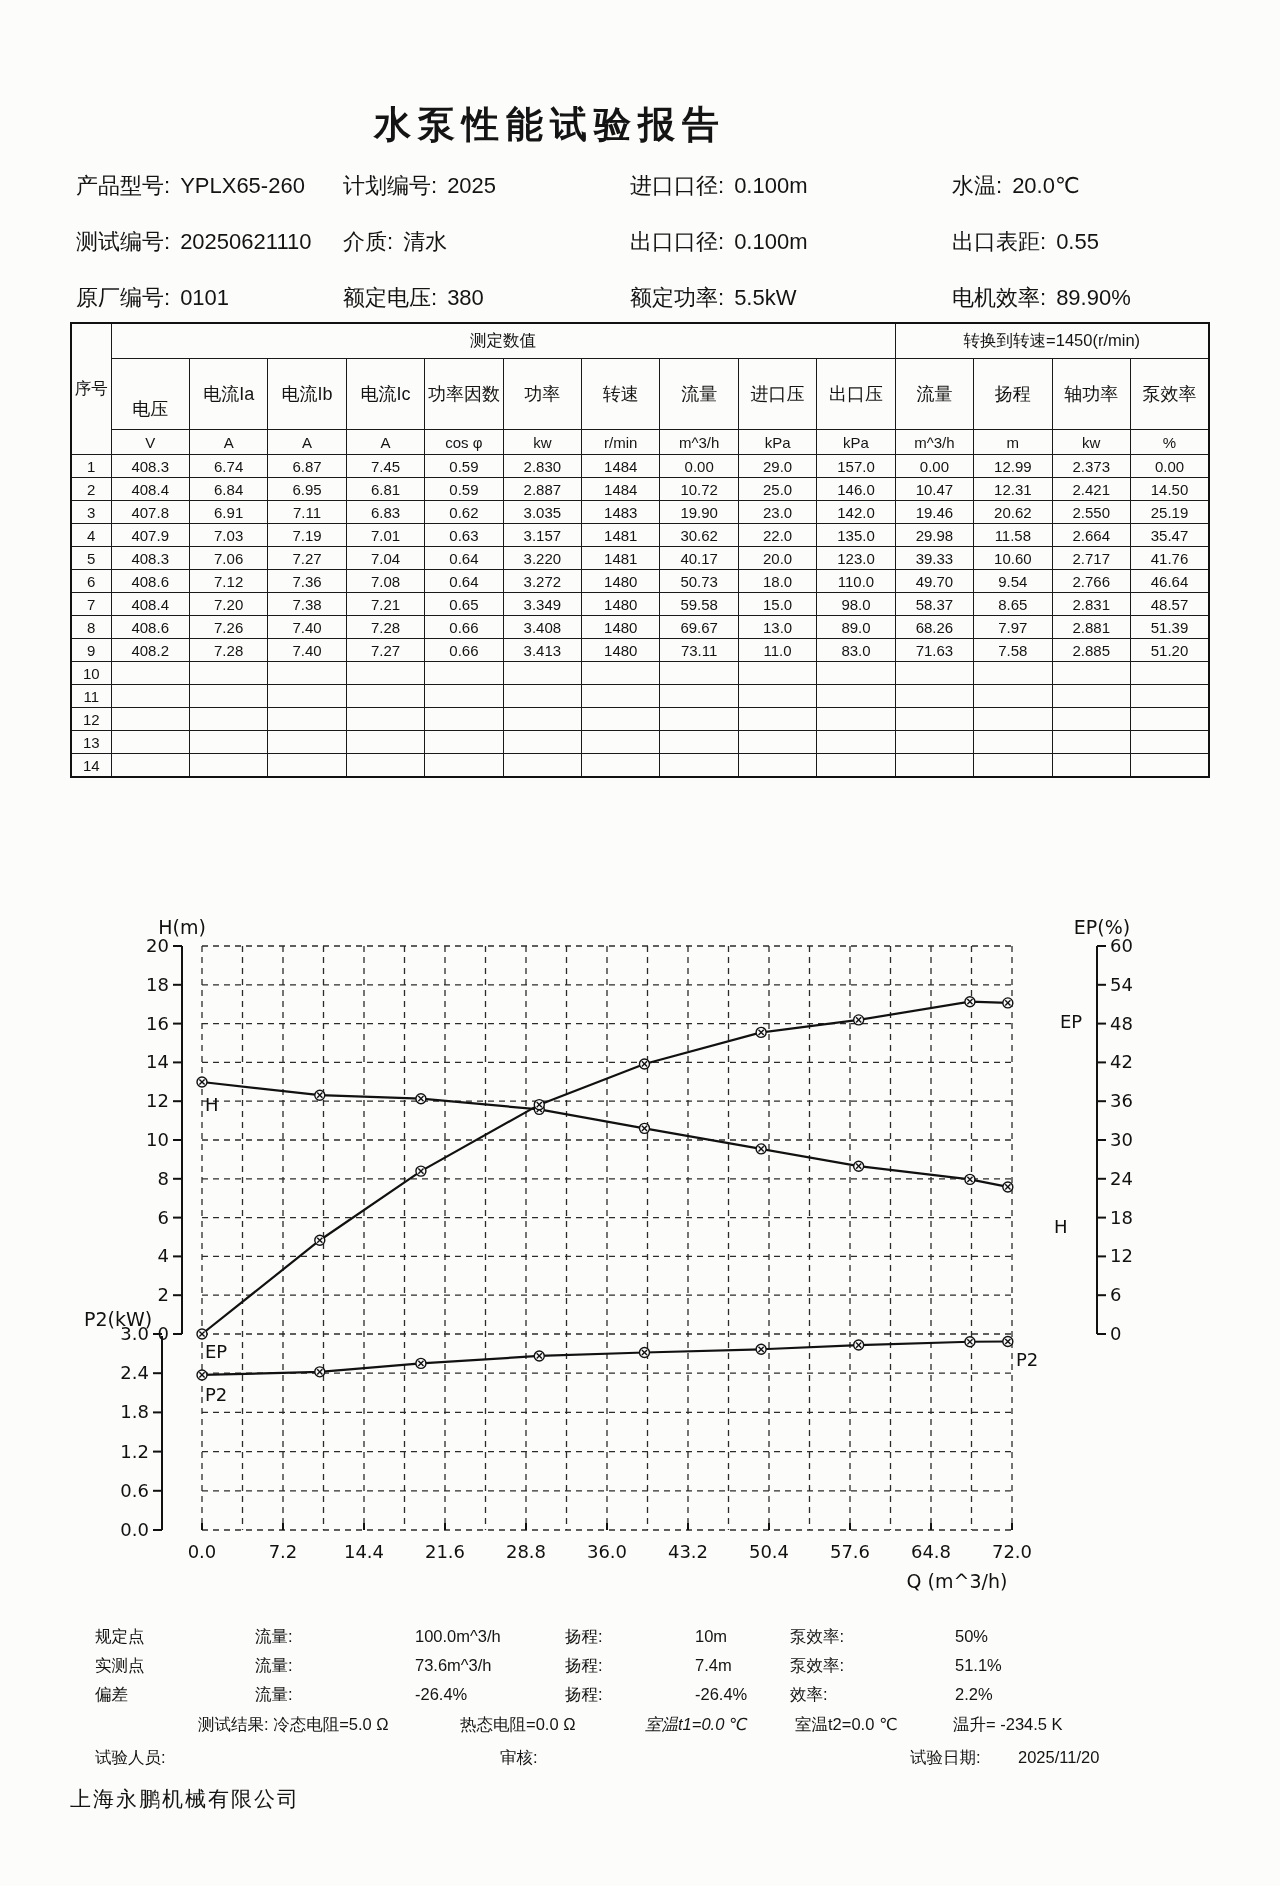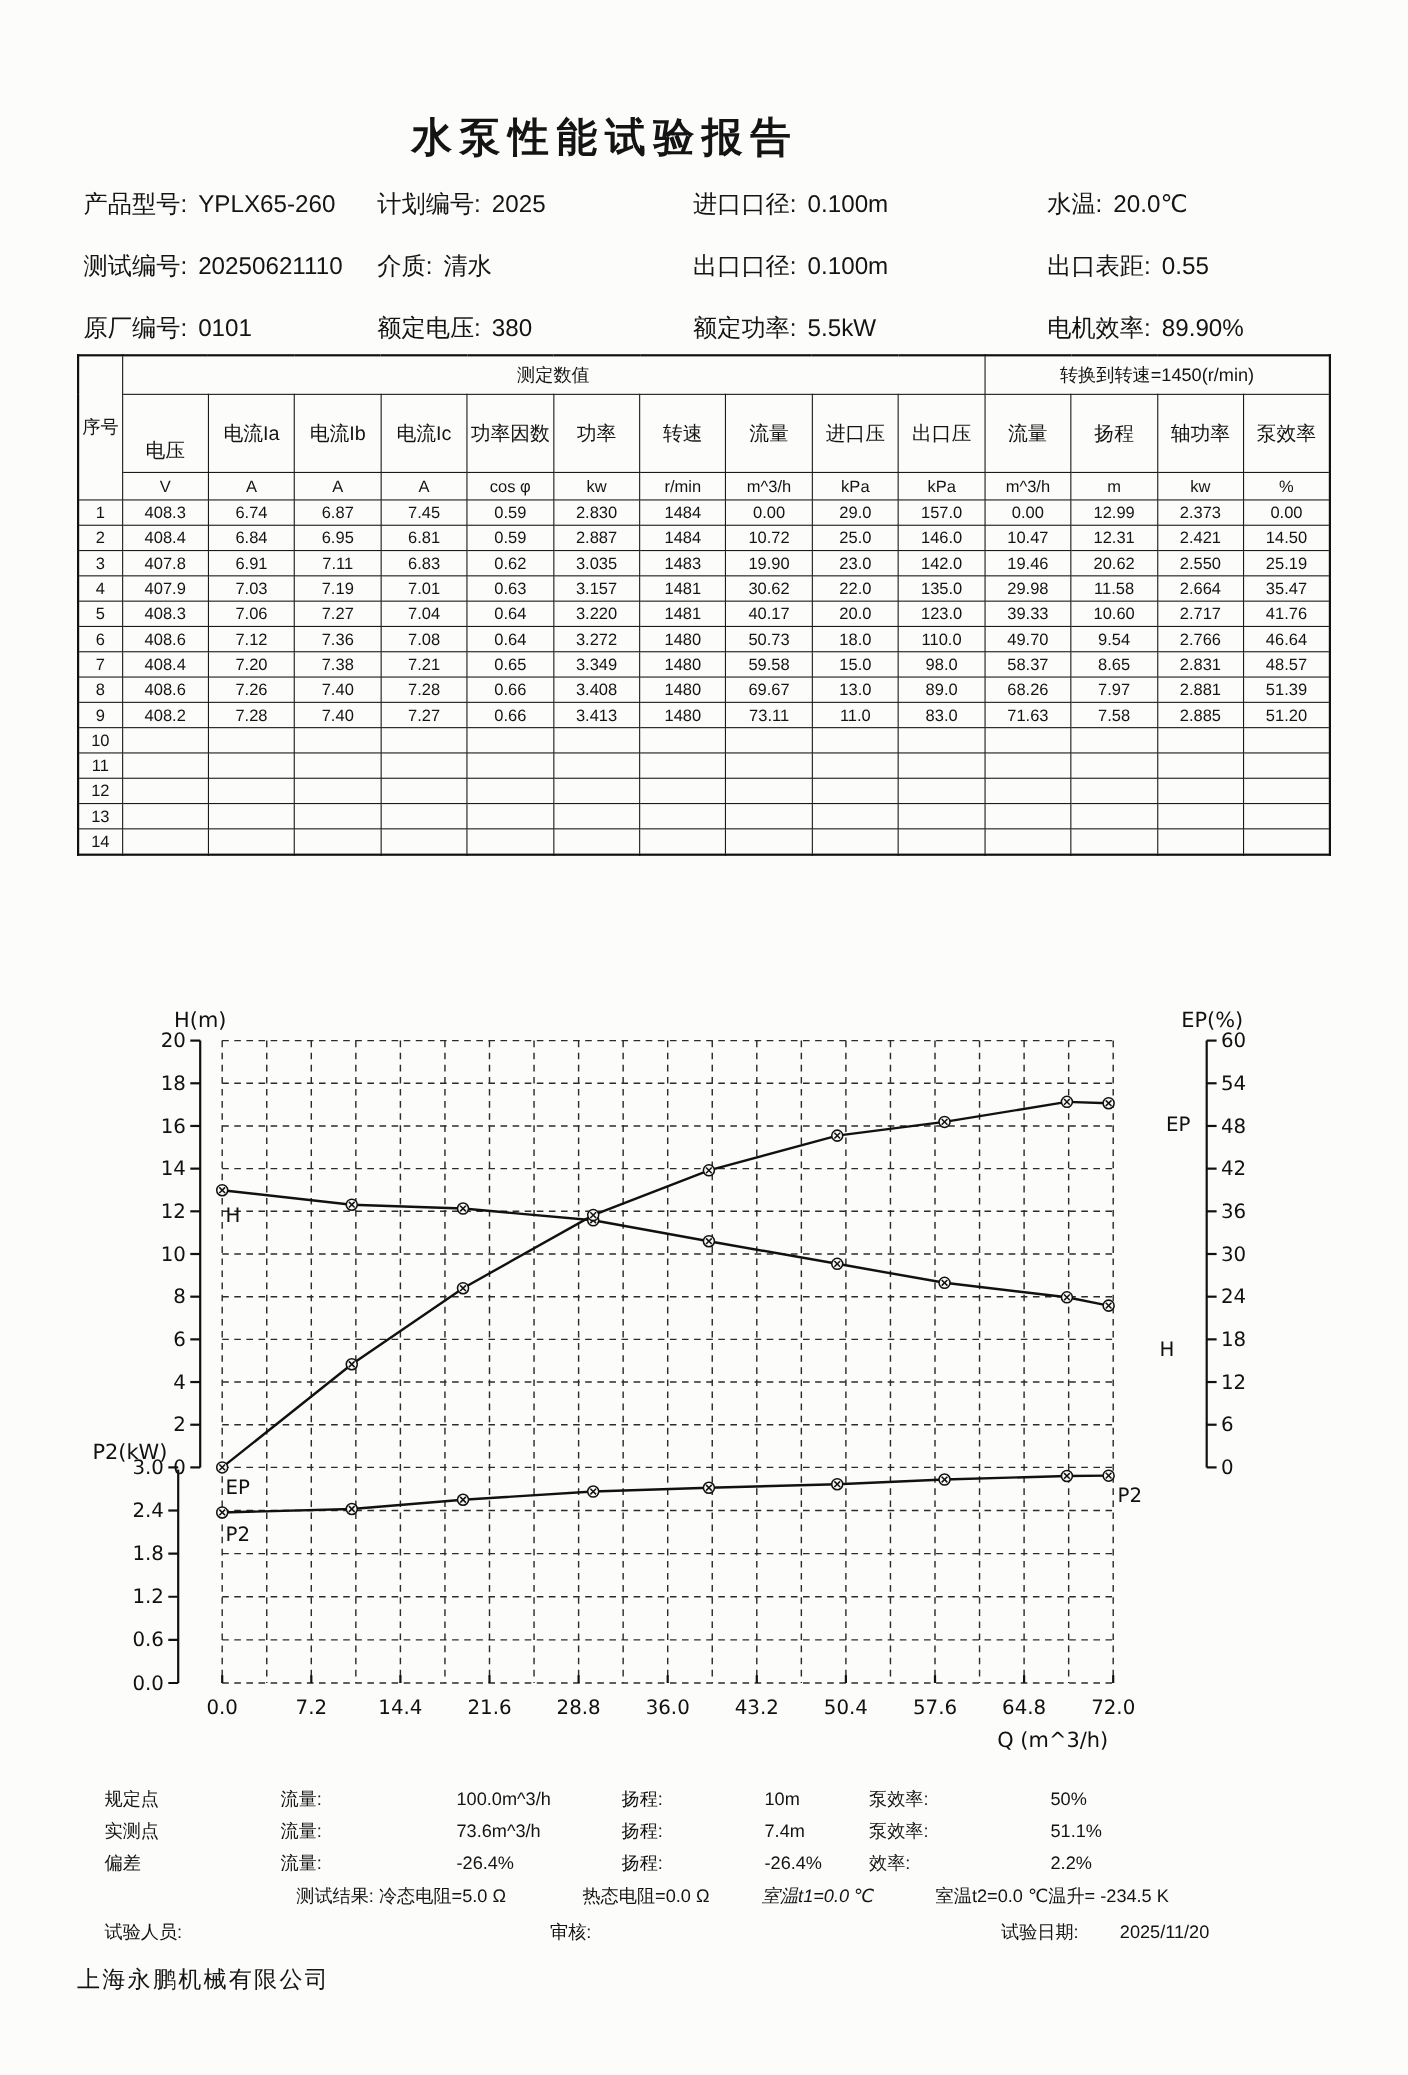--- a/index.html
+++ b/index.html
@@ -20,21 +20,21 @@
   tr.name-row th.va-bottom{vertical-align:bottom;padding-bottom:8px;}
   tr.unit-row th{height:24px;}
   table.rpt tbody td{height:22px;}
   col.seq{width:40px;}
   .chart-wrap{margin-top:138px;}
   svg.chart{display:block;font-family:"DejaVu Sans","Liberation Sans",sans-serif;}
   .footer{font-size:16.5px;margin-top:14px;}
   .spec{display:grid;grid-template-columns:160px 160px 150px 130px 95px 165px 1fr;
         padding-left:25px;line-height:29px;white-space:nowrap;}
   .result{padding-left:128px;line-height:30px;white-space:nowrap;}
-  .result span{display:inline-block;text-align:right;}
+  .result span{display:inline-block;}
   .result .r1{width:262px;} .result .r2{width:185px;} .result .r3{width:150px;font-style:italic;} .result .r4{width:158px;}
   .sign{display:grid;grid-template-columns:405px 410px 108px 1fr;
         padding-left:25px;line-height:32px;margin-top:2px;white-space:nowrap;}
   .company{text-align:left;font-size:21px;margin-top:12px;letter-spacing:2px;padding-right:190px;}
 </style>
 </head>
 <body>
 
 <div class="page">
   <div class="title">水泵性能试验报告</div>

